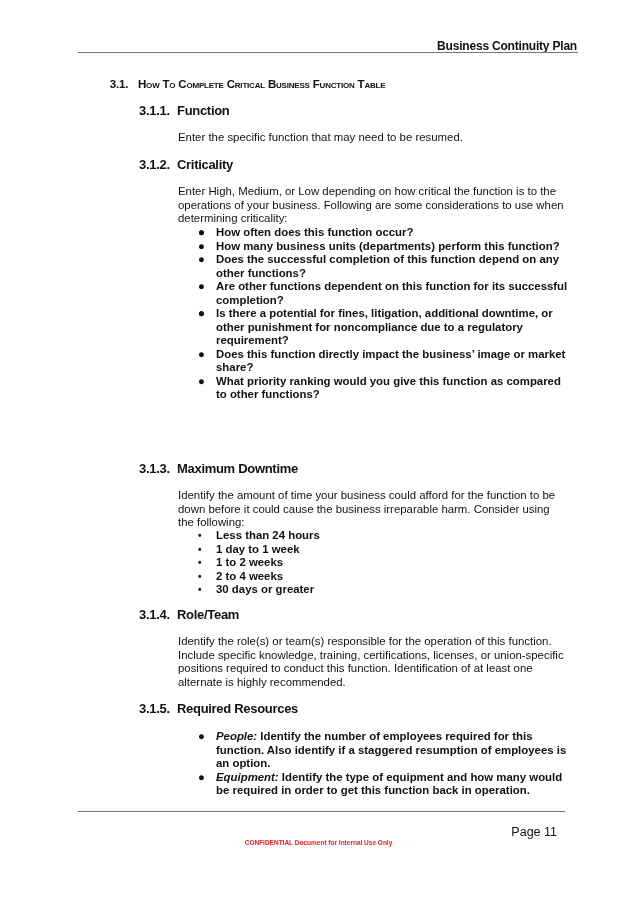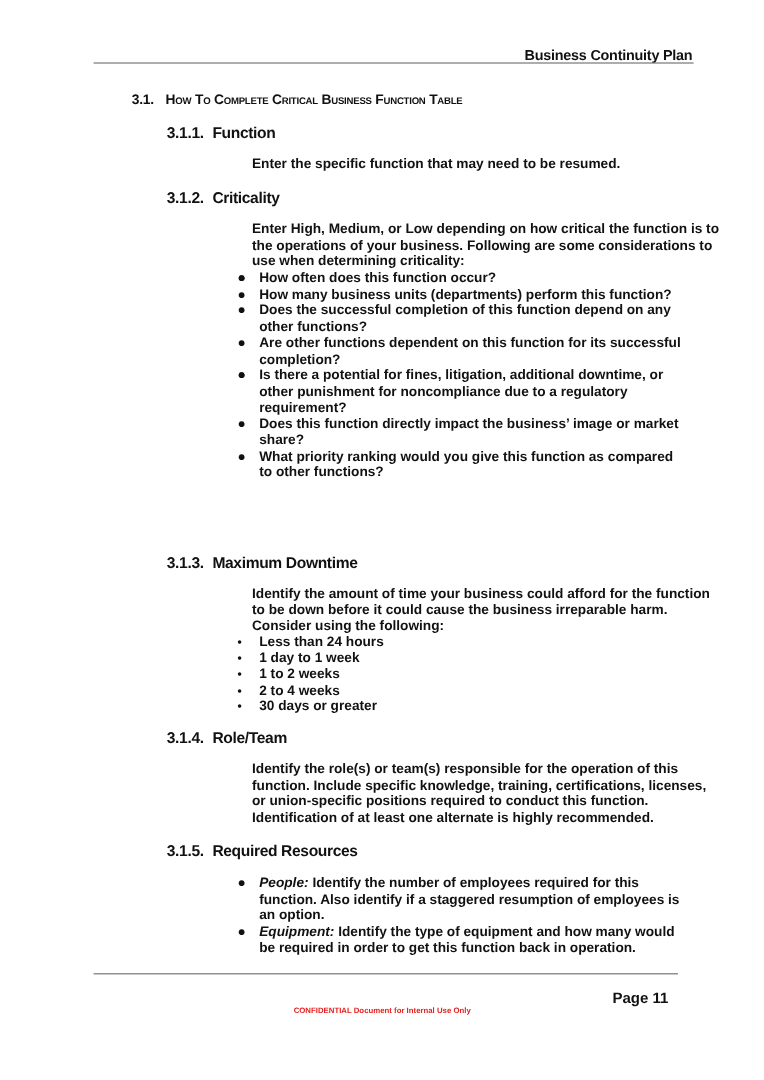--- a/index.html
+++ b/index.html
@@ -11,32 +11,32 @@
                letter-spacing: -0.2px; text-align: right; }
   .hdr-rule { position: absolute; left: 78px; top: 52px; width: 500px; height: 1px; background: #777; }
 
   .h2 { position: absolute; left: 100px; top: 78px; font-size: 11.5px; font-weight: bold; letter-spacing: -0.2px; }
   .h2 .num { display: inline-block; width: 38px; text-align: center; }
   .h2 .title { font-variant: small-caps; }
 
   .h3 { position: absolute; left: 139px; font-size: 13px; font-weight: bold; letter-spacing: -0.3px; }
   .h3 .num { display: inline-block; width: 38px; }
 
-  .para { position: absolute; left: 178px; width: 390px; font-size: 11.4px; font-weight: bold;
-          line-height: 13.5px; letter-spacing: 0px; margin-left: 32px; }
+  .para { position: absolute; left: 178px; width: 390px; font-size: 11.4px; font-weight: normal;
+          line-height: 13.5px; letter-spacing: 0px; }
 
   ul.bul { position: absolute; left: 178px; width: 390px; margin: 0; padding: 0; list-style: none;
            font-size: 11.4px; font-weight: bold; line-height: 13.5px; }
   ul.bul li { position: relative; padding-left: 38px; }
   ul.bul li .b { position: absolute; left: 20px; top: 0; width: 10px; }
   ul.bul.small li .b { font-size: 10px; }
   em { font-style: italic; }
 
   .ftr-rule { position: absolute; left: 78px; top: 811px; width: 487px; height: 1px; background: #777; }
-  .page-num { position: absolute; right: 80px; top: 825px; font-size: 12.5px; font-weight: bold; margin-left: 32px; }
+  .page-num { position: absolute; right: 80px; top: 825px; font-size: 12.5px; font-weight: normal; margin-left: 32px; }
   .confidential { position: absolute; left: 0; width: 637px; text-align: center; top: 839px;
                   font-size: 6.5px; font-weight: bold; color: #e8201e; }
 </style>
 </head>
 <body>
 
 <div class="page">
 
   <div class="hdr-title">Business Continuity Plan</div>
   <div class="hdr-rule"></div>

